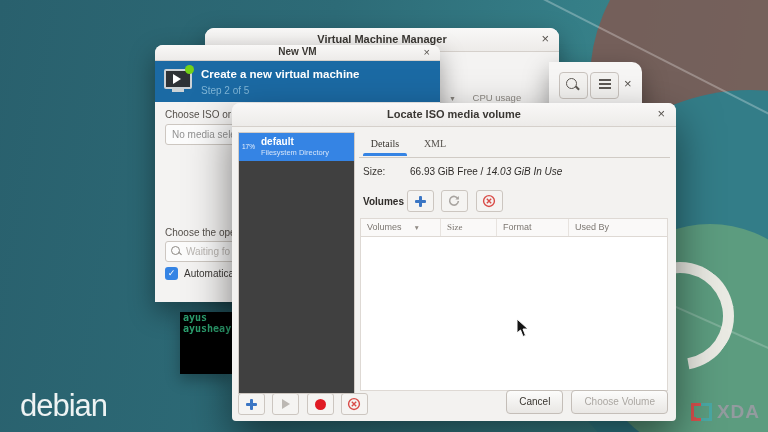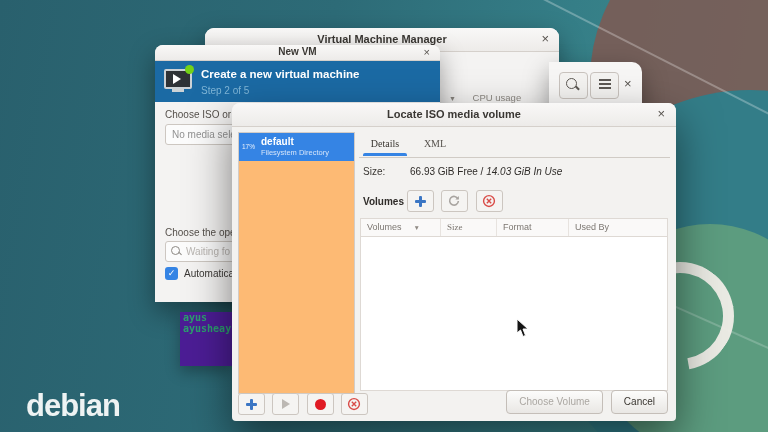--- a/index.html
+++ b/index.html
@@ -11,21 +11,21 @@
   .bgc{position:absolute;border-radius:50%;}
   .bgc-red{left:590px;top:-90px;width:340px;height:340px;background:#7f5952;opacity:.85;}
   .bgc-teal{left:545px;top:90px;width:410px;height:410px;background:#2f7e8b;opacity:.95;}
   .bgc-green{left:594px;top:224px;width:232px;height:232px;background:#5c9c7f;}
   .swirl{position:absolute;left:626px;top:262px;width:86px;height:86px;border:11px solid #f2efe9;
          border-radius:50%;border-bottom-color:transparent;transform:rotate(35deg);opacity:.95;}
   .bgline{position:absolute;height:2px;background:rgba(255,255,255,.28);}
   .bgline1{width:330px;left:500px;top:60px;transform:rotate(27deg);}
   .bgline2{width:280px;left:590px;top:330px;transform:rotate(24deg);opacity:.7;}
   
-  .brand{position:absolute;left:26px;bottom:8px;color:#eef3f3;font-size:31px;font-weight:700;
+  .brand{position:absolute;left:20px;bottom:8px;color:#eef3f3;font-size:31px;font-weight:400;
          letter-spacing:-1px;}
   .xda{position:absolute;right:8px;bottom:9px;display:flex;align-items:center;gap:4px;}
   .xda-icon{position:relative;width:24px;height:18px;}
   .xda-bl{position:absolute;left:2px;top:0;width:8px;height:12px;border:3px solid #d8504d;border-right:none;}
   .xda-dot{position:absolute;left:2px;top:14px;width:5px;height:4px;background:#d8504d;}
   .xda-br{position:absolute;left:12px;top:0;width:8px;height:12px;border:3px solid #4aa9a5;border-left:none;}
   .xda-text{color:#939b9f;font-size:19px;font-weight:bold;letter-spacing:1px;}
   
   .win{position:absolute;background:#f4f3f2;box-shadow:0 10px 26px rgba(0,0,0,.38);}
   .titlebar{position:relative;background:linear-gradient(#f9f8f7,#edebe9);
@@ -75,31 +75,31 @@
   .entry .mag2{position:absolute;left:5px;top:4px;width:7px;height:7px;border:1.4px solid #8d8984;
          border-radius:50%;}
   .entry .mag2::after{content:"";position:absolute;left:6px;top:6px;width:4px;height:1.4px;
          background:#8d8984;transform:rotate(45deg);}
   .entry .ph2{color:#bab6b2;padding-left:20px;}
   .nv-check{position:absolute;left:10px;top:222px;display:flex;align-items:center;gap:6px;}
   .cbox{width:13px;height:13px;background:#3584e4;border-radius:3px;color:#fff;font-size:9px;
         line-height:13px;text-align:center;}
   .nv-check .lbl{font-size:10px;color:#3a3734;}
   
-  .win-term{left:180px;top:312px;width:52px;height:54px;background:#4c1d95;overflow:hidden;
+  .win-term{left:180px;top:312px;width:52px;height:62px;background:#000000;overflow:hidden;
             box-shadow:0 6px 14px rgba(0,0,0,.3);}
   .tline{font-family:"DejaVu Sans Mono",monospace;font-weight:bold;color:#2c9e6e;
          font-size:10px;white-space:nowrap;padding-left:3px;}
   
   .dialog{left:232px;top:103px;width:444px;height:318px;border-radius:8px 8px 4px 4px;
           background:#f3f2f0;box-shadow:0 18px 44px rgba(0,0,0,.5);}
   .dialog .titlebar{height:23px;border-radius:8px 8px 0 0;}
   .dialog .t{top:5px;font-size:11px;}
   .dialog .closex{right:11px;top:4px;font-size:13px;}
-  .pool-list{position:absolute;left:6px;top:29px;width:115px;height:260px;background:#fdba74;
+  .pool-list{position:absolute;left:6px;top:29px;width:115px;height:260px;background:#404040;
              border:1px solid #d2ccc7;overflow:hidden;}
   .pool-row{position:relative;height:28px;background:#3584e4;color:#fff;}
   .pool-pct{position:absolute;left:3px;top:10px;font-size:6.5px;color:#e8f0fb;}
   .pool-name{position:absolute;left:22px;top:3px;font-size:10px;font-weight:bold;}
   .pool-type{position:absolute;left:22px;top:15px;font-size:7.5px;color:#d4e4fa;}
   .mini-btn{display:inline-block;width:25px;height:20px;border:1px solid #ccc6c0;border-radius:3px;
             background:#f5f4f2;vertical-align:top;margin-right:3px;position:relative;}
   .ic-plus::before{content:"";position:absolute;left:7px;top:9px;width:11px;height:2.6px;
             background:#3b76c4;border-radius:1px;}
   .ic-plus::after{content:"";position:absolute;left:11.2px;top:4.8px;width:2.6px;height:11px;
@@ -142,20 +142,28 @@
 
   <div class="desktop-bg">
     <div class="bgc bgc-red"></div>
     <div class="bgc bgc-teal"></div>
     <div class="bgline bgline1"></div>
     <div class="bgc bgc-green"></div>
     <div class="bgline bgline2"></div>
     <div class="swirl"></div>
   </div>
   <div class="brand">debian</div>
+  <div class="xda">
+    <span class="xda-icon">
+      <span class="xda-bl"></span>
+        <span class="xda-dot"></span>
+        <span class="xda-br"></span>
+    </span>
+    <span class="xda-text">XDA</span>
+  </div>
 
   <div class="win win-vmm">
     <div class="titlebar">
       <div class="t">Virtual Machine Manager</div>
       <div class="closex">×</div>
     </div>
     <div class="vmm-colheader">
       <span class="sg">▼</span>
       <span>CPU usage</span>
     </div>
@@ -268,22 +276,22 @@
             <span>Volumes</span><span class="sg">▼</span>
           </div>
           <div class="c c2">Size</div>
           <div class="c c3">Format</div>
           <div class="c c4">Used By</div>
         </div>
       </div>
     </div>
 
     <div class="dlg-buttons">
+      <div class="btn">Cancel</div>
       <div class="btn disabled">Choose Volume</div>
-      <div class="btn">Cancel</div>
     </div>
   </div>
 
   <svg class="cursor" width="14" height="20" viewBox="0 0 14 20">
     <polygon points="1,1 1,15 4.5,12 7,18.5 9.5,17.4 7,11 12,11" fill="#141414" stroke="#fdfdfd" stroke-width="1"></polygon>
   </svg>
 
 </div>
 
 </body></html>

